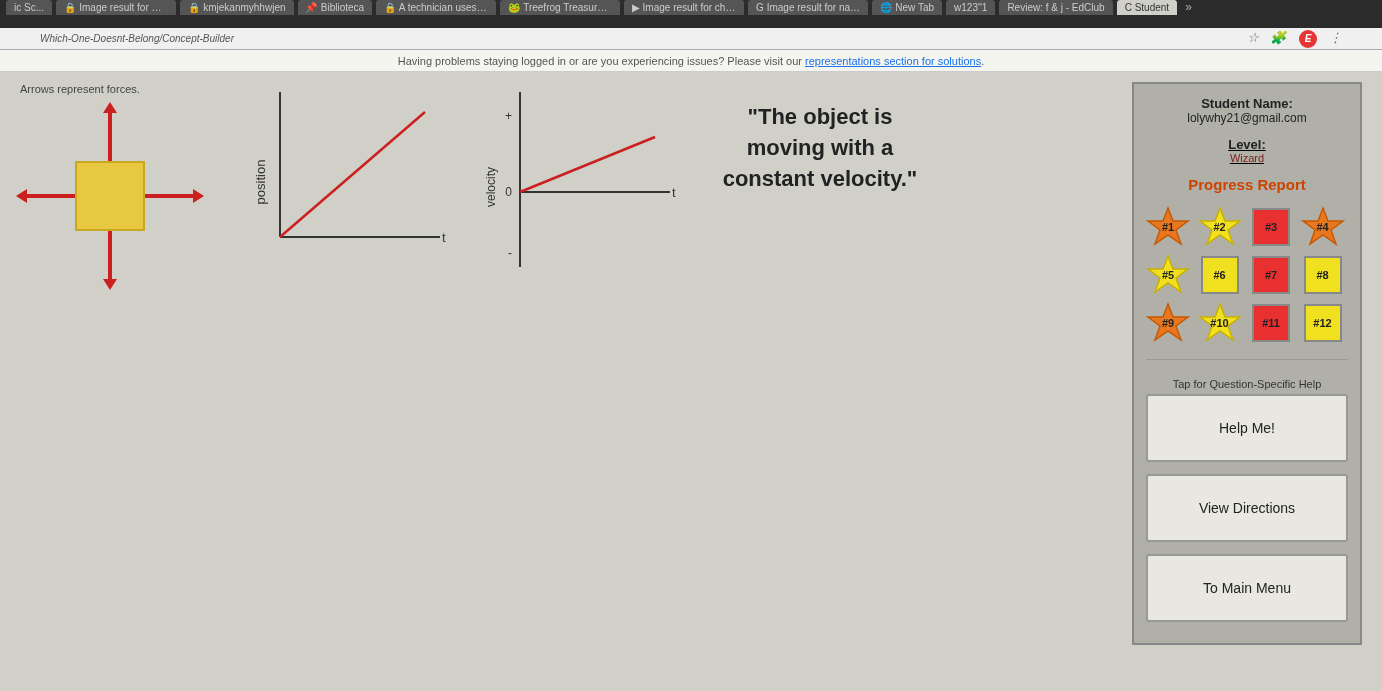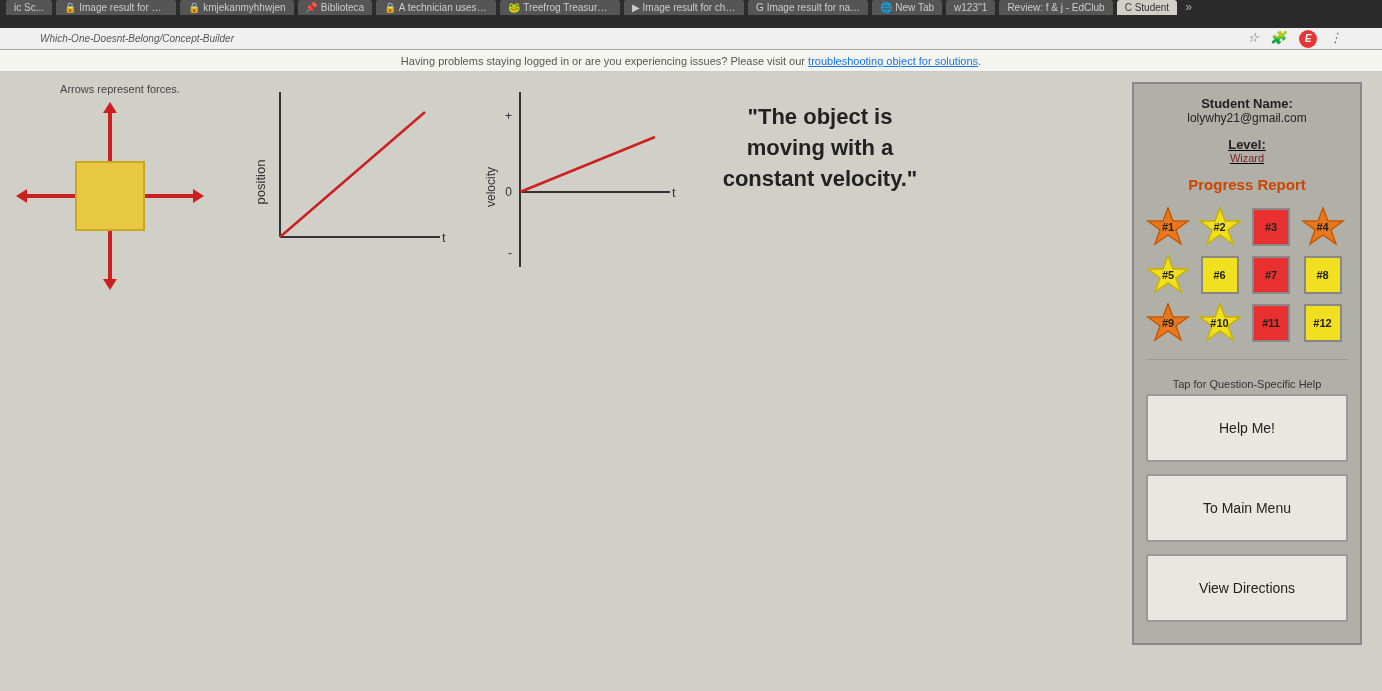--- a/index.html
+++ b/index.html
@@ -90,21 +90,20 @@
       align-items: flex-start;
       flex: 1;
     }
 
     
     .force-diagram {
       position: relative;
       width: 200px;
       height: 220px;
       flex-shrink: 0;
-      text-align: center;
     }
     .force-label {
       font-size: 11px;
       color: #444;
       line-height: 1.3;
       margin-bottom: 4px;
     }
     .force-box-container {
       position: relative;
       width: 180px;
@@ -332,21 +331,21 @@
   <span>Which-One-Doesnt-Belong/Concept-Builder</span>
   <span style="margin-left:auto; display:flex; gap:12px; font-size:13px; color:#666;">
     <span>☆</span>
     <span>🧩</span>
     <span style="background:#e63535; color:white; border-radius:50%; width:18px; height:18px; display:inline-flex; align-items:center; justify-content:center; font-size:10px; font-weight:bold;">E</span>
     <span>⋮</span>
   </span>
 </div>
 
 <div class="notice-bar">
-  <span>Having problems staying logged in or are you experiencing issues? Please visit our <a>troubleshooting object for solutions</a>.</span>
+  <span>Having problems staying logged in or are you experiencing issues? Please visit our <a>representations section for solutions</a>.</span>
 </div>
 
 <div class="main-content">
 
   <div class="left-panel">
 
     <div class="diagrams-row">
 
       <div class="force-diagram">
         <div class="force-label">Arrows represent forces.</div>
@@ -481,17 +480,17 @@
       </div>
       </div>
 
     <div class="divider"></div>
 
     <div class="help-section">
       <div class="help-hint">Tap for Question-Specific Help</div>
       <button class="action-button">Help Me!</button>
     </div>
 
+    <button class="action-button">View Directions</button>
     <button class="action-button">To Main Menu</button>
-    <button class="action-button">View Directions</button>
 
   </div>
 </div>
 
 </body></html>

